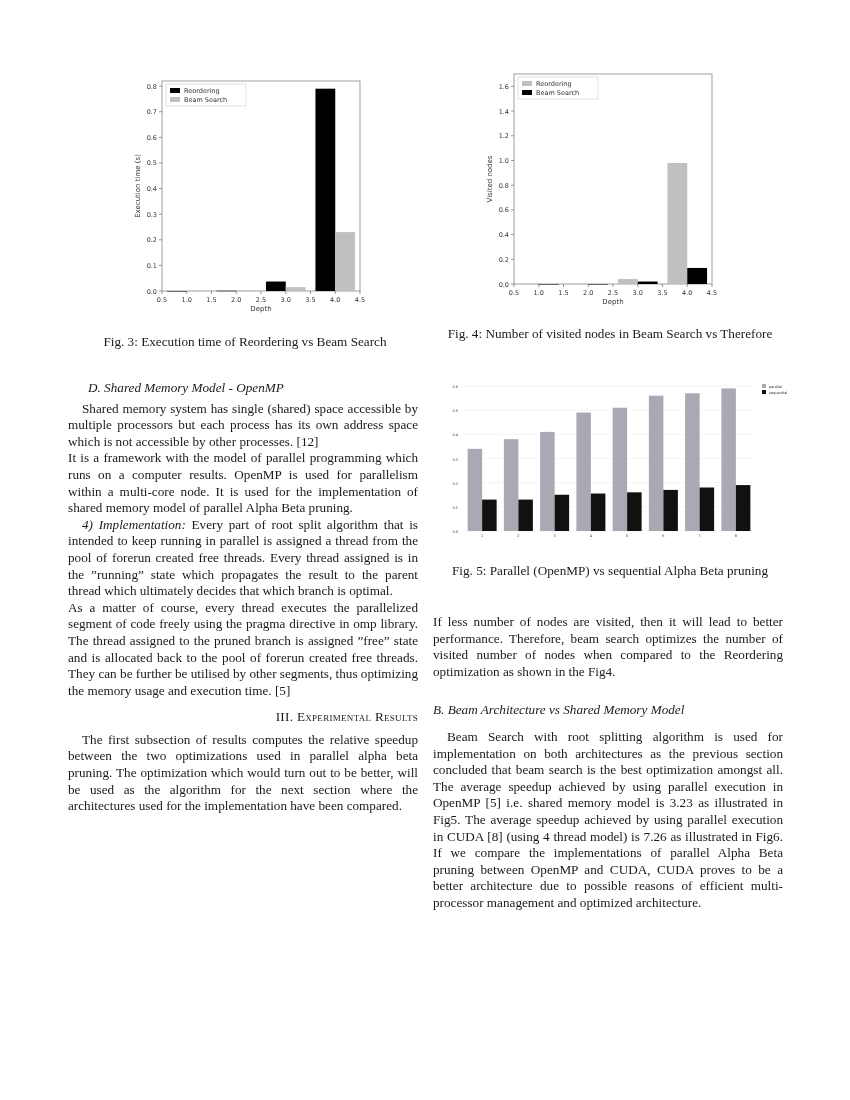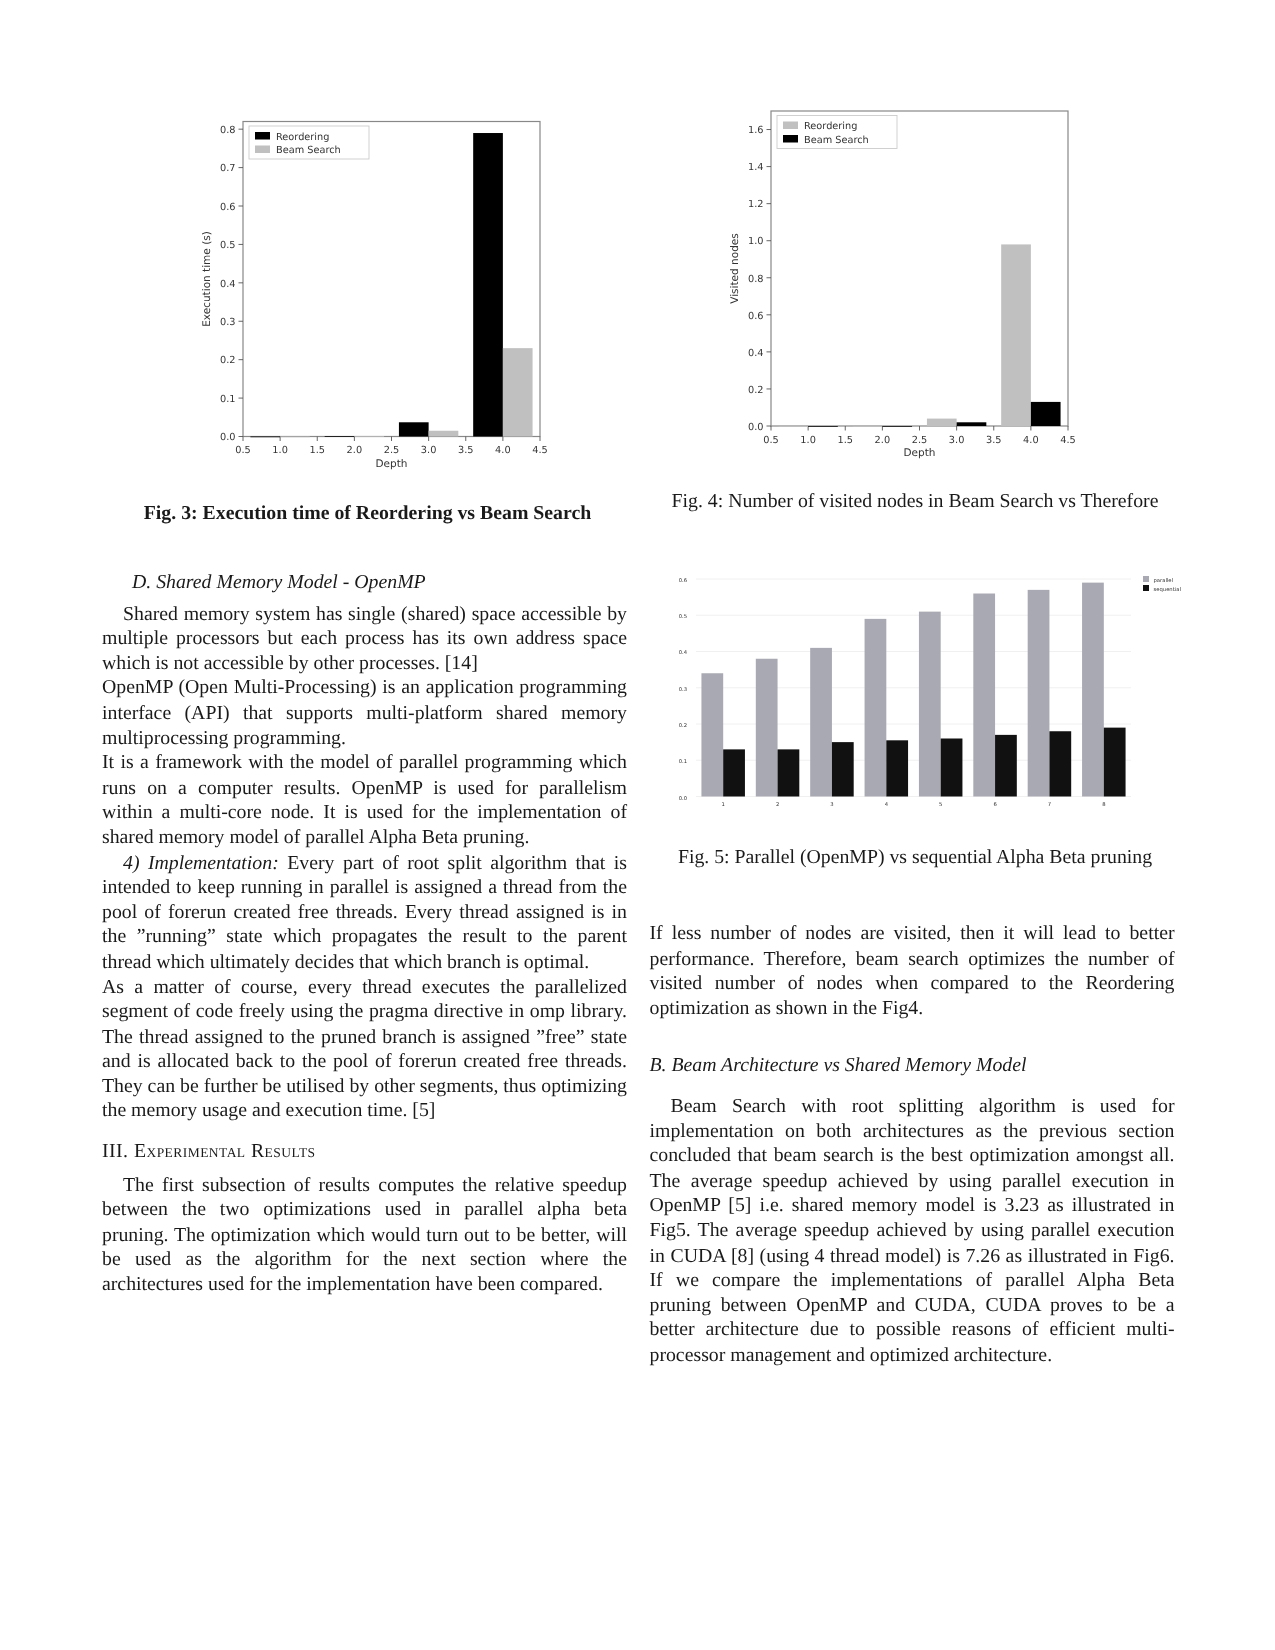--- a/index.html
+++ b/index.html
@@ -2,21 +2,21 @@
 <html><head>
 <meta charset="utf-8">
 <style>
   html, body { margin:0; padding:0; background:#fff; }
   body { width:850px; height:1100px; position:relative; overflow:hidden;
          font-family:"Liberation Serif", serif; color:#1a1a1a; }
   .col { position:absolute; width:350px; font-size:13.2px; line-height:16.6px; text-align:justify; }
   .col p { margin:0; }
   .indent { text-indent:14px; }
   .sec-title { font-style:italic; margin:0; }
-  .sec-heading { text-align:left; font-variant:small-caps; letter-spacing:0.3px; margin:0; }
+  .sec-heading { text-align:right; font-variant:small-caps; letter-spacing:0.3px; margin:0; }
   .caption { position:absolute; font-size:13.2px; text-align:center; }
   .chart { position:absolute; font-family:"DejaVu Sans", sans-serif; }
   .chart svg text { font-family:"DejaVu Sans", sans-serif; fill:#333; }
 </style>
 </head>
 <body>
 
 <div class="chart" style="left:130px; top:75px; width:240px; height:240px;">
   <svg id="fig3svg" width="240" height="240">
       <rect x="32" y="6" width="198" height="210" fill="#fff" stroke="#888" stroke-width="0.8"></rect>
@@ -68,21 +68,21 @@
         <rect x="36" y="9" width="80" height="22" fill="#fff" stroke="#ccc" stroke-width="0.6"></rect>
         <rect x="40" y="13" width="10" height="5" fill="#000000"></rect>
         <text x="54" y="18" font-size="6.5">Reordering</text>
         <rect x="40" y="22" width="10" height="5" fill="#c0c0c0"></rect>
         <text x="54" y="27" font-size="6.5">Beam Search</text>
       </g>
       <text x="131" y="236" font-size="7" text-anchor="middle">Depth</text>
       <text x="0" y="0" font-size="7" text-anchor="middle" transform="translate(10,111) rotate(-90)">Execution time (s)</text>
     </svg>
 </div>
-<div class="caption" style="left:60px; top:334px; width:370px;font-weight:bold;">Fig. 3: Execution time of Reordering vs Beam Search</div>
+<div class="caption" style="left:60px; top:334px; width:370px;">Fig. 3: Execution time of Reordering vs Beam Search</div>
 
 <div class="chart" style="left:482px; top:68px; width:240px; height:240px;">
   <svg id="fig4svg" width="240" height="240">
       <rect x="32" y="6" width="198" height="210" fill="#fff" stroke="#888" stroke-width="0.8"></rect>
       <line x1="29" x2="32" y1="216" y2="216" stroke="#555" stroke-width="0.6"></line>
       <text x="27" y="218.5" font-size="6.5" text-anchor="end">0.0</text>
       <line x1="29" x2="32" y1="191.2941176470588" y2="191.2941176470588" stroke="#555" stroke-width="0.6"></line>
       <text x="27" y="193.7941176470588" font-size="6.5" text-anchor="end">0.2</text>
       <line x1="29" x2="32" y1="166.58823529411765" y2="166.58823529411765" stroke="#555" stroke-width="0.6"></line>
       <text x="27" y="169.08823529411765" font-size="6.5" text-anchor="end">0.4</text>
@@ -182,22 +182,21 @@
         <text x="325" y="10" font-size="3.5" fill="#aaa">parallel</text>
         <rect x="318" y="12" width="4" height="4" fill="#111111"></rect>
         <text x="325" y="16" font-size="3.5" fill="#aaa">sequential</text>
       </g>
     </svg>
 </div>
 <div class="caption" style="left:425px; top:563px; width:370px;">Fig. 5: Parallel (OpenMP) vs sequential Alpha Beta pruning</div>
 
 <div class="col" style="left:68px; top:380px;">
   <p class="sec-title" style="margin-bottom:4px;margin-left:20px;">D. Shared Memory Model - OpenMP</p>
-  <p class="indent">Shared memory system has single (shared) space accessible by multiple processors but each process has its own address space which is not accessible by other processes. [14]</p>
-  <p>OpenMP (Open Multi-Processing) is an application programming interface (API) that supports multi-platform shared memory multiprocessing programming.</p>
+  <p class="indent">Shared memory system has single (shared) space accessible by multiple processors but each process has its own address space which is not accessible by other processes. [12]</p>
   <p>It is a framework with the model of parallel programming which runs on a computer results. OpenMP is used for parallelism within a multi-core node. It is used for the implementation of shared memory model of parallel Alpha Beta pruning.</p>
   <p class="indent"><i>4) Implementation:</i><span> Every part of root split algorithm that is intended to keep running in parallel is assigned a thread from the pool of forerun created free threads. Every thread assigned is in the ”running” state which propagates the result to the parent thread which ultimately decides that which branch is optimal.</span></p>
   <p>As a matter of course, every thread executes the parallelized segment of code freely using the pragma directive in omp library. The thread assigned to the pruned branch is assigned ”free” state and is allocated back to the pool of forerun created free threads. They can be further be utilised by other segments, thus optimizing the memory usage and execution time. [5]</p>
   <p class="sec-heading" style="margin:10px 0 6px;">III. Experimental Results</p>
   <p class="indent">The first subsection of results computes the relative speedup between the two optimizations used in parallel alpha beta pruning. The optimization which would turn out to be better, will be used as the algorithm for the next section where the architectures used for the implementation have been compared.</p>
 </div>
 
 <div class="col" style="left:433px; top:614px;">
   <p>If less number of nodes are visited, then it will lead to better performance. Therefore, beam search optimizes the number of visited number of nodes when compared to the Reordering optimization as shown in the Fig4.</p>
   <p class="sec-title" style="margin:22px 0 10px;">B. Beam Architecture vs Shared Memory Model</p>

